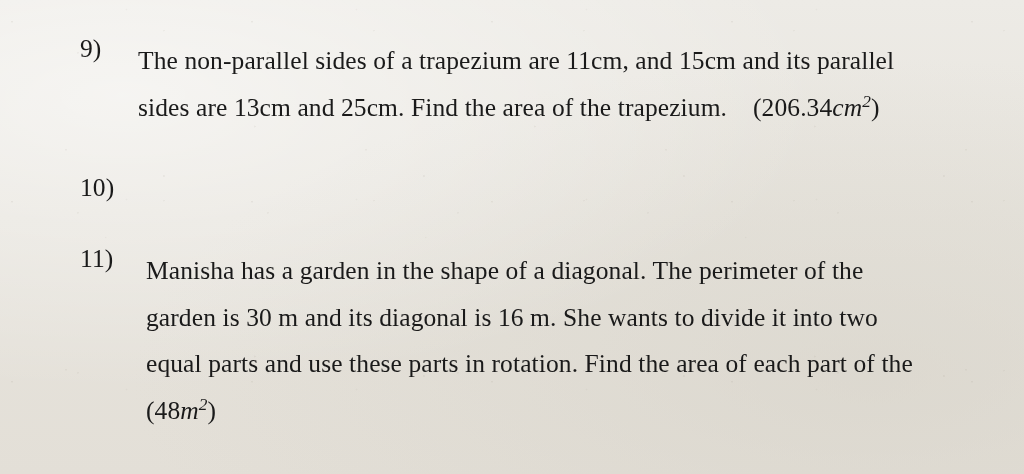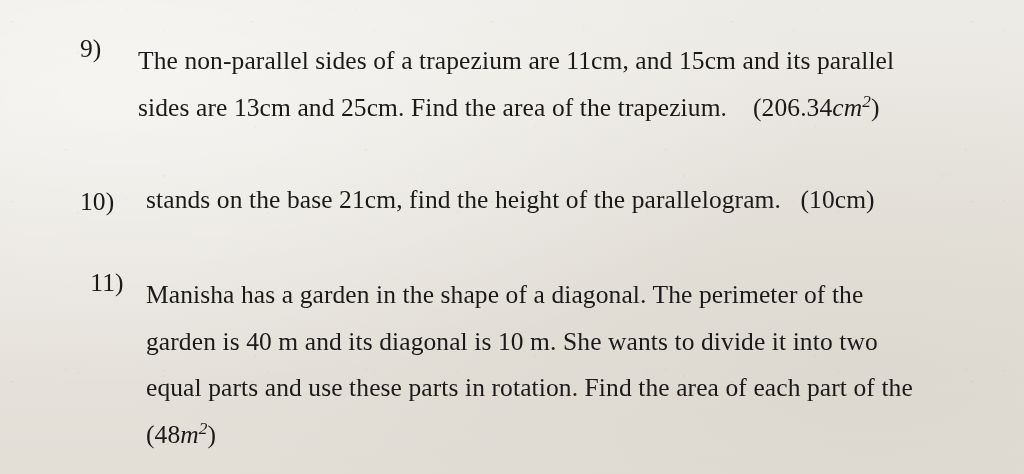--- a/index.html
+++ b/index.html
@@ -60,22 +60,22 @@
   }
   .q-body {
     flex: 1 1 auto;
   }
   .q-body p {
     margin: 12px;
   }
   #q9 { margin-top: 6px; }
   #q10 { margin-top: 34px; }
   #q11 { margin-top: 36px; }
-  #q10 .q-num { width: 54px; margin-top: 14px; }
-  #q11 .q-num { width: 54px; text-align: center; }
+  #q10 .q-num { width: 54px; }
+  #q11 .q-num { width: 54px; }
 
   .ans {
     font-style: italic;
     text-align: center;
   }
   .ans-inline {
     font-style: normal;
   }
   .ital { font-style: italic; }
   sup {
@@ -111,32 +111,28 @@
               &nbsp;&nbsp;&nbsp;<span class="ans-inline">(206.34</span><span class="ital">cm</span><sup>2</sup><span class="ans-inline">)</span>
             </span>
           </span>
         </p>
       </div>
     </div>
 
     <div class="q" id="q10">
       <div class="q-num">10)</div>
       <div class="q-body">
-        <p>
-          <span>stands on the base 21cm, find the height of the parallelogram.</span>
-          <span>&nbsp;&nbsp;<span>(10cm)</span></span>
-        </p>
       </div>
     </div>
 
     <div class="q" id="q11">
       <div class="q-num">11)</div>
       <div class="q-body">
         <p>Manisha has a garden in the shape of a diagonal. The perimeter of the</p>
-        <p>garden is 40 m and its diagonal is 10 m. She wants to divide it into two</p>
+        <p>garden is 30 m and its diagonal is 16 m. She wants to divide it into two</p>
         <p>equal  parts and use these parts in rotation. Find the area of each part of the</p>
         <p class="lastline">
           <span class="ans trail"><span class="ans-inline">(48</span><span class="ital">m</span><sup>2</sup><span class="ans-inline">)</span></span>
         </p>
       </div>
     </div>
 
   </div>
 </div>
 

